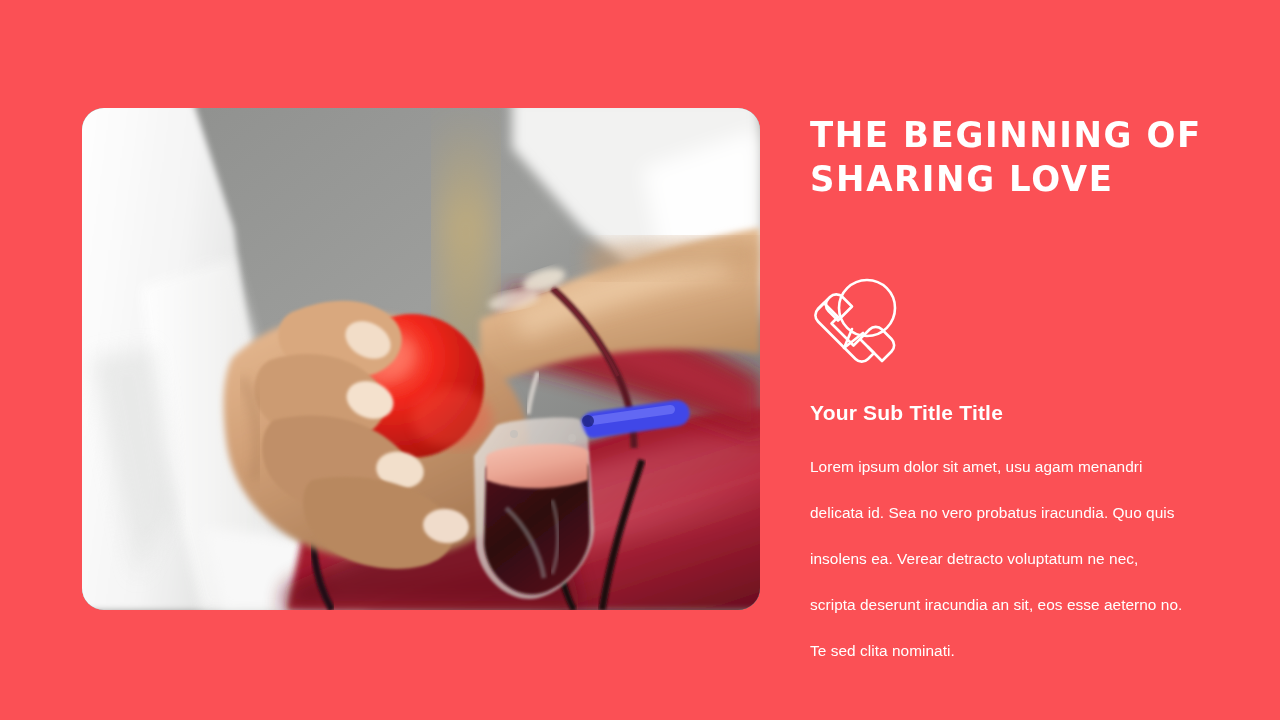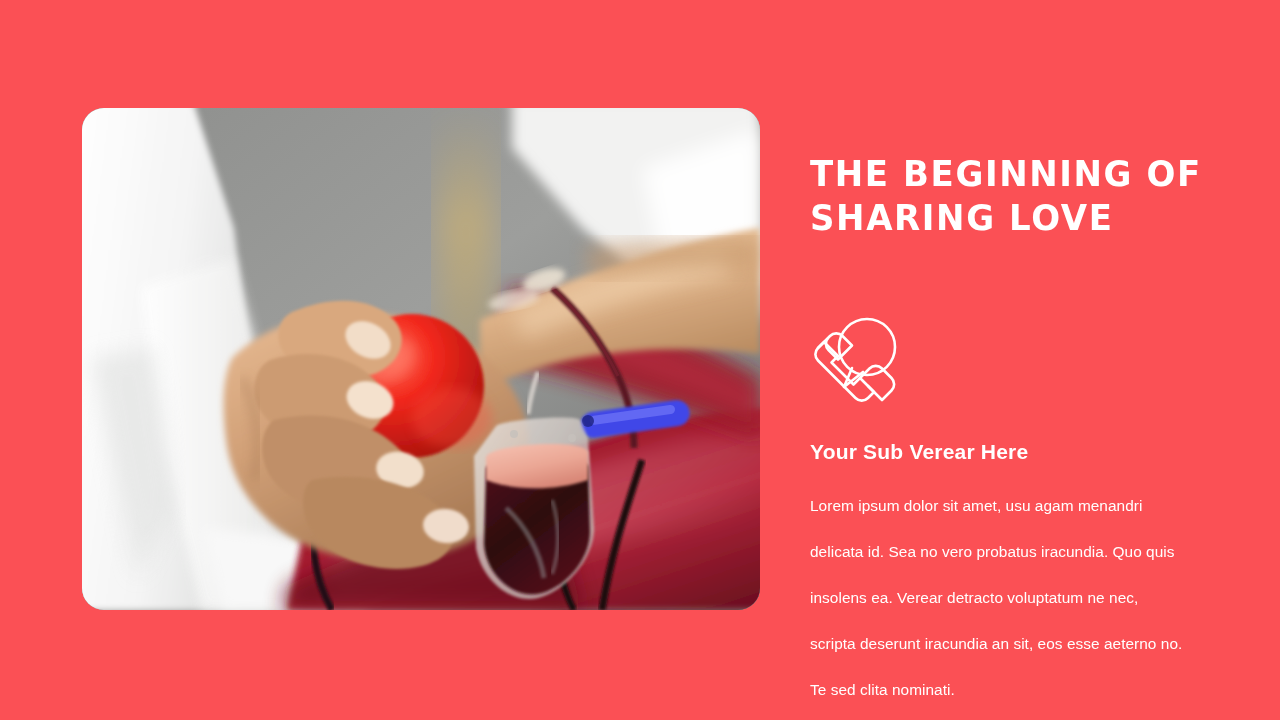--- a/index.html
+++ b/index.html
@@ -33,21 +33,20 @@
     background: #9a9a98;
   }
   .photo-svg { display: block; width: 100%; height: 100%; }
 
   
   .content {
     position: absolute;
     left: 810px;
     top: 112px;
     width: 380px;
-    margin-top: 39px;
   }
 
   .title {
     color: #ffffff;
     font-family: "DejaVu Sans", sans-serif;
     font-size: 34px;
     line-height: 42px;
     font-weight: 700;
     letter-spacing: 1.6px;
     text-transform: uppercase;
@@ -274,18 +273,18 @@
 
         <path d="M8 34 L20 22 C23.5 18.5 29 18.5 32.5 22 L42 31.5 L28 45.5 L18.5 36
                  C15 32.5 15 27 18.5 23.5"></path>
         <path d="M8 34 C4.5 37.5 4.5 43 8 46.5 L45.5 84 C49 87.5 54.5 87.5 58 84 L64 78 L50 64
                  L43.5 70.5 L21.5 48.5 L28 42 L14 28 Z"></path>
         <path d="M50 64 L59.5 54.5 C63 51 68.5 51 72 54.5 L81.5 64 C85 67.5 85 73 81.5 76.5
                  L72 86 L58 72"></path>
       </svg>
     </div>
 
-    <h2 class="subtitle">Your Sub Verear Here</h2>
+    <h2 class="subtitle">Your Sub Title Title</h2>
 
     <p class="body-text">Lorem ipsum dolor sit amet, usu agam menandri delicata id. Sea no vero probatus iracundia. Quo quis insolens ea. Verear detracto voluptatum ne nec, scripta deserunt iracundia an sit, eos esse aeterno no. Te sed clita nominati.</p>
   </div>
 
 </div>
 
 </body></html>

